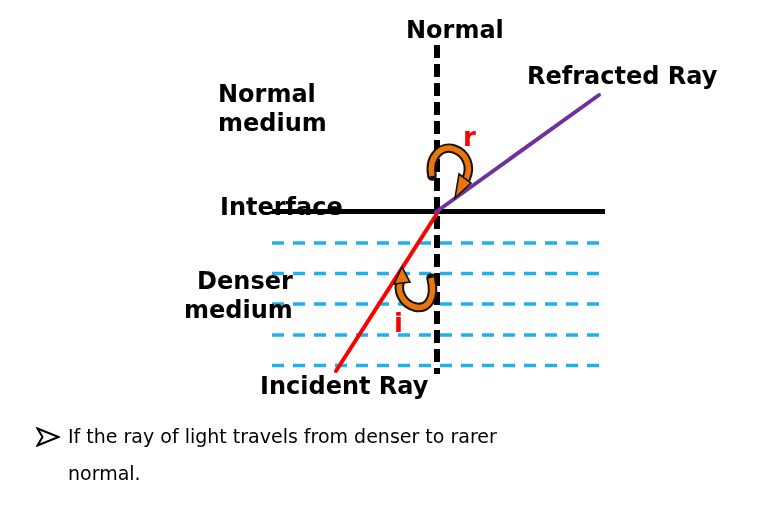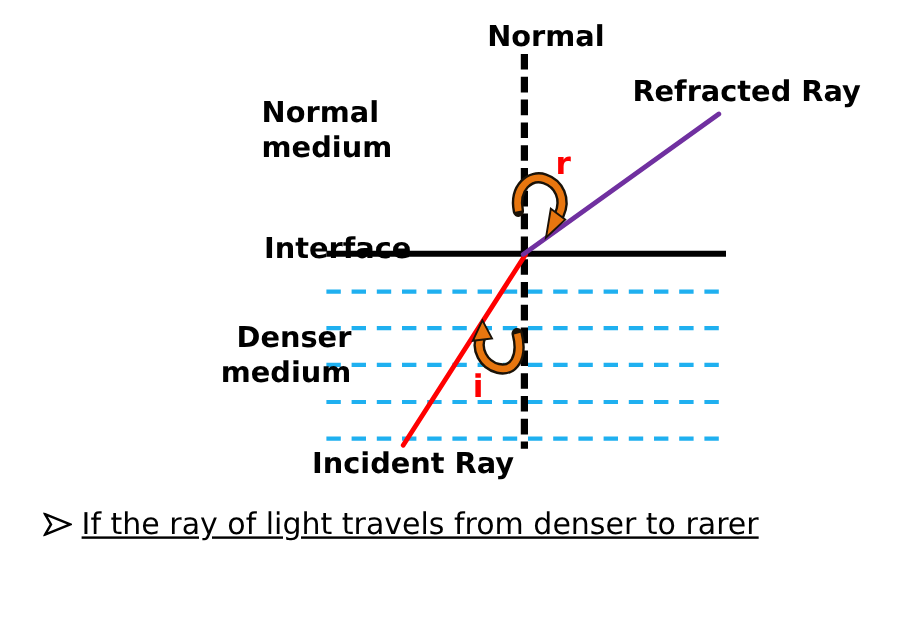--- a/index.html
+++ b/index.html
@@ -44,25 +44,24 @@
   .dlabel.two-line { white-space: normal; line-height: 29px; }
   .angle-letter {
     position: absolute;
     font-weight: bold;
     font-size: 26px;
     color: var(--angle-label);
   }
 
   .note { position: absolute; left: 68px; top: 418px; }
   .note .line {
-    font-size: 25px;
+    font-size: 19px;
     line-height: 37px;
     white-space: nowrap;
     color: var(--text);
-    text-decoration: underline;
   }
   .bullet { position: absolute; left: 36px; top: 427px; width: 24px; height: 20px; }
 </style>
 </head>
 <body>
 
 <div class="stage">
 
   <svg class="diagram" width="768" height="532" viewBox="0 0 768 532">
 
@@ -114,15 +113,16 @@
   <div class="angle-letter" style="left:394px; top:308px;">i</div>
 
   <div class="dlabel" style="left:260px; top:373px;">Incident Ray</div>
 
   <svg class="bullet" viewBox="0 0 24 20">
     <polygon points="1.5,1.5 22.5,10 1.5,18.5 6.5,10" fill="#ffffff" stroke="#000000" stroke-width="2" stroke-linejoin="miter"></polygon>
   </svg>
 
   <div class="note">
     <div class="line">If the ray of light travels from denser to rarer</div>
+    <div class="line">normal.</div>
   </div>
 
 </div>
 
 </body></html>

